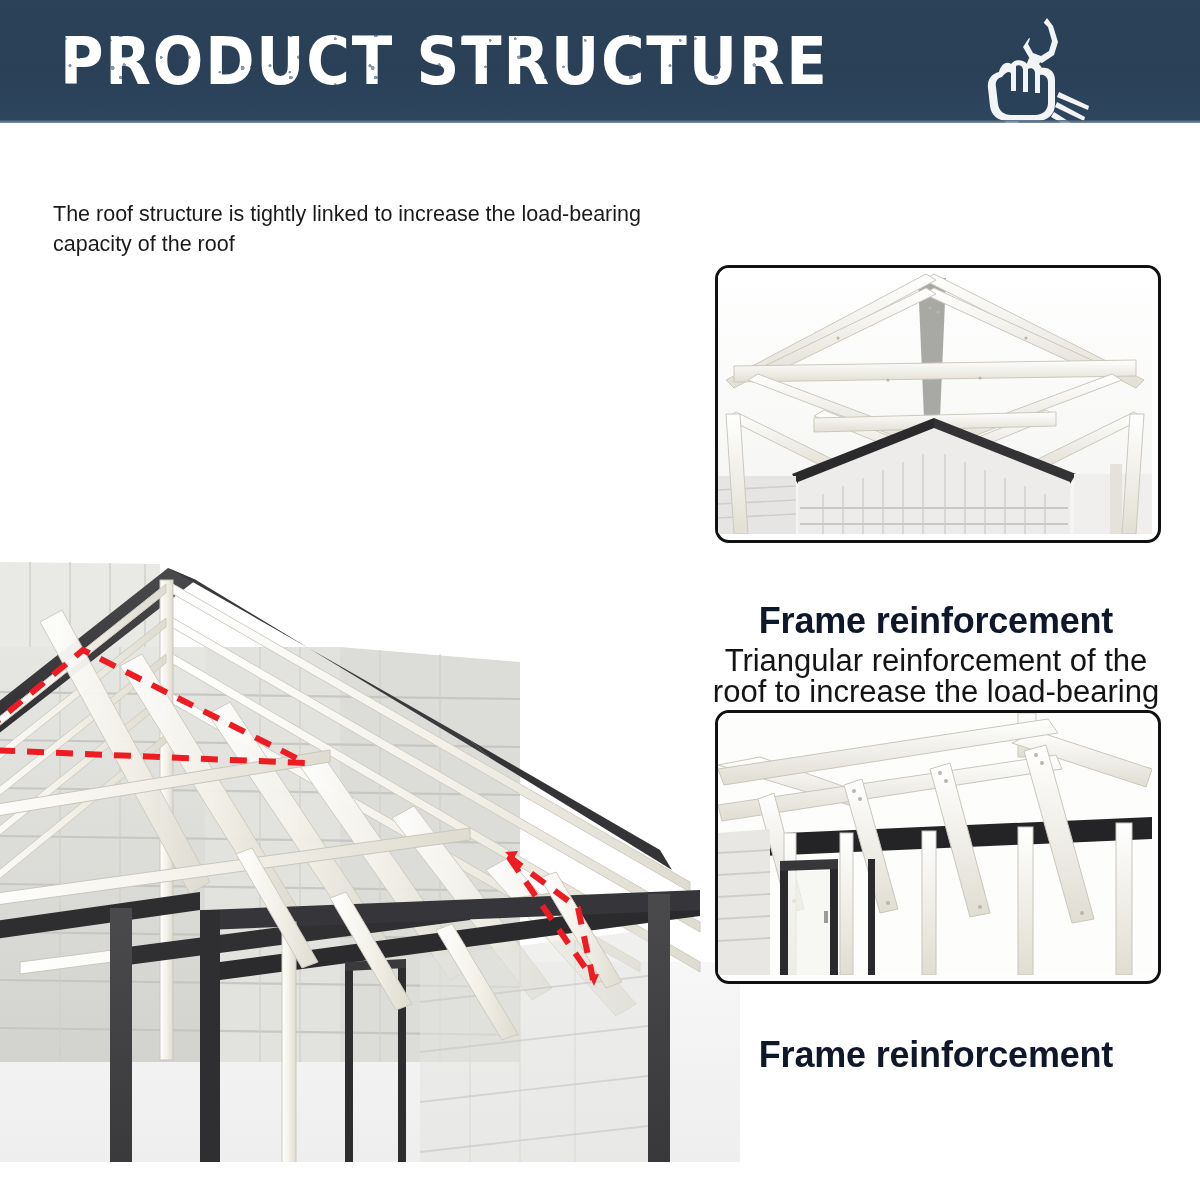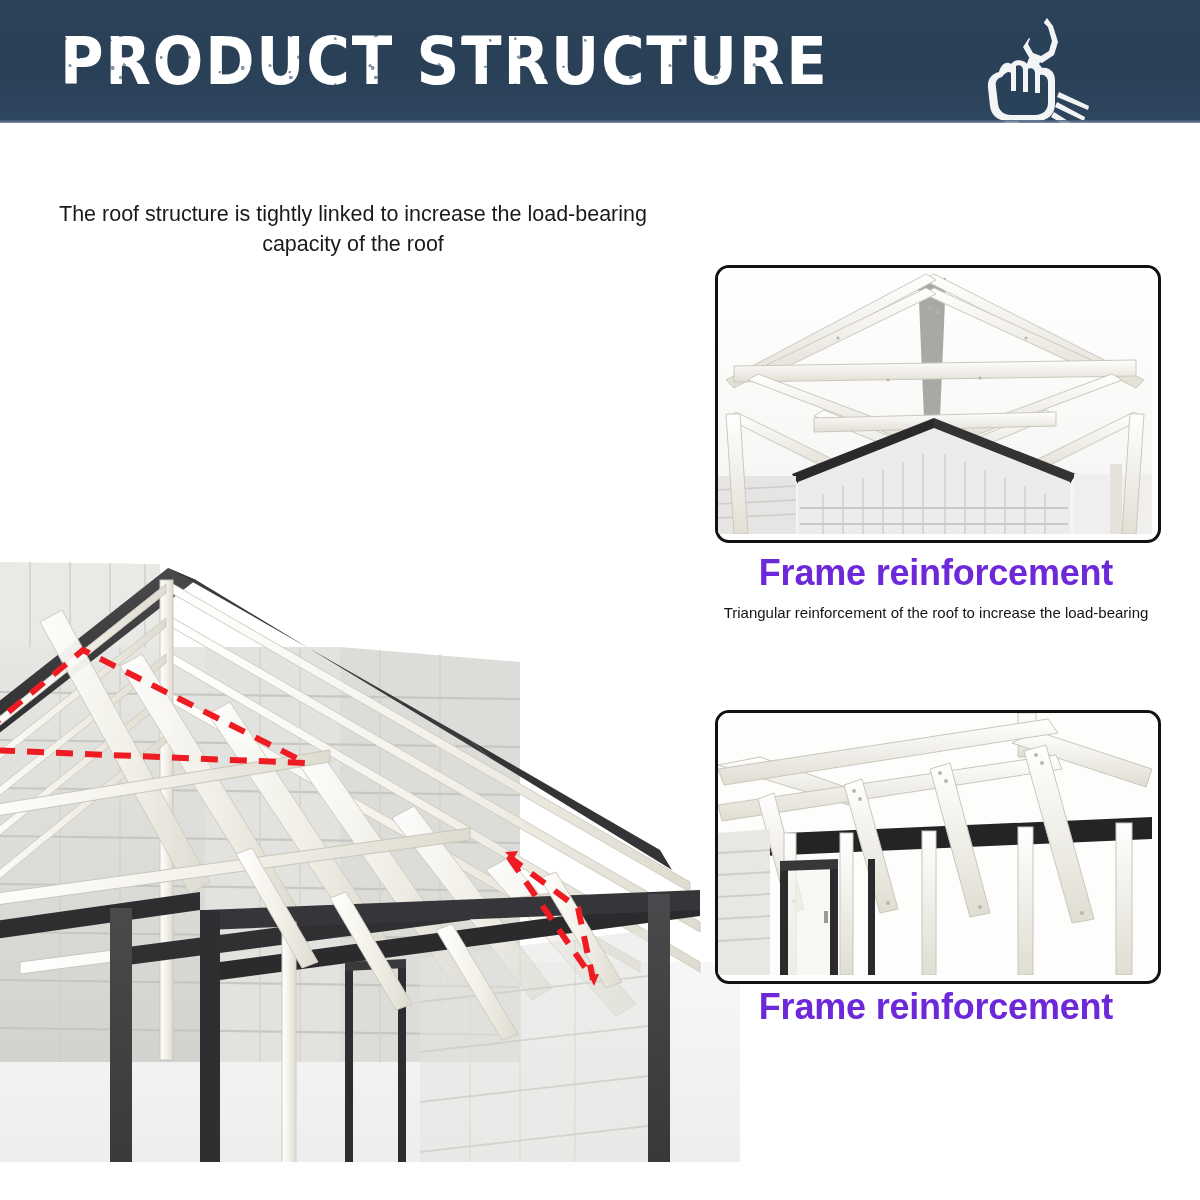--- a/index.html
+++ b/index.html
@@ -49,21 +49,21 @@
       radial-gradient(circle at 48% 10%, #2a4259 0 1.1px, transparent 1.5px);
     background-size:90px 46px,110px 52px,70px 40px,130px 58px,
                    95px 44px,105px 50px,85px 42px,120px 56px,100px 48px,78px 38px;
     mix-blend-mode:normal;
   }
   .hdr-icon{position:absolute;right:105px;top:14px;width:110px;height:130px;}
 
   
   .intro{
     position:absolute;left:53px;top:199px;width:600px;
-    font-size:21.5px;line-height:30px;color:#1a1a1a;text-align:center;
+    font-size:21.5px;line-height:30px;color:#1a1a1a;
   }
 
   
   .hero{
     position:absolute;left:0;top:262px;width:740px;height:900px;
     overflow:hidden;
   }
   .hero svg{display:block;}
 
   
@@ -72,25 +72,26 @@
     border:3px solid #111;border-radius:14px;background:#fff;overflow:hidden;
   }
   .card.one{top:265px;height:272px;}
   .card.two{top:710px;height:268px;}
   .card svg{display:block;}
 
   .cap{position:absolute;left:706px;width:460px;text-align:center;}
   .cap.one{top:551px;}
   .cap.two{top:985px;}
   .cap-title{
-    font-size:36px;line-height:44px;font-weight:700;color:#6d28d9;
+    font-size:36px;line-height:44px;font-weight:700;color:#0f172a;
     letter-spacing:-.2px;
+    margin-top:48px;
   }
   .cap-sub{
-    font-size:15px;line-height:31px;color:#141414;margin-top:2px;
+    font-size:31px;line-height:31px;color:#141414;margin-top:2px;
     padding:0 6px;
   }
 </style>
 </head>
 <body>
 
 <div class="page">
 
   <div class="header">
     <div class="hdr-title">PRODUCT STRUCTURE</div>

